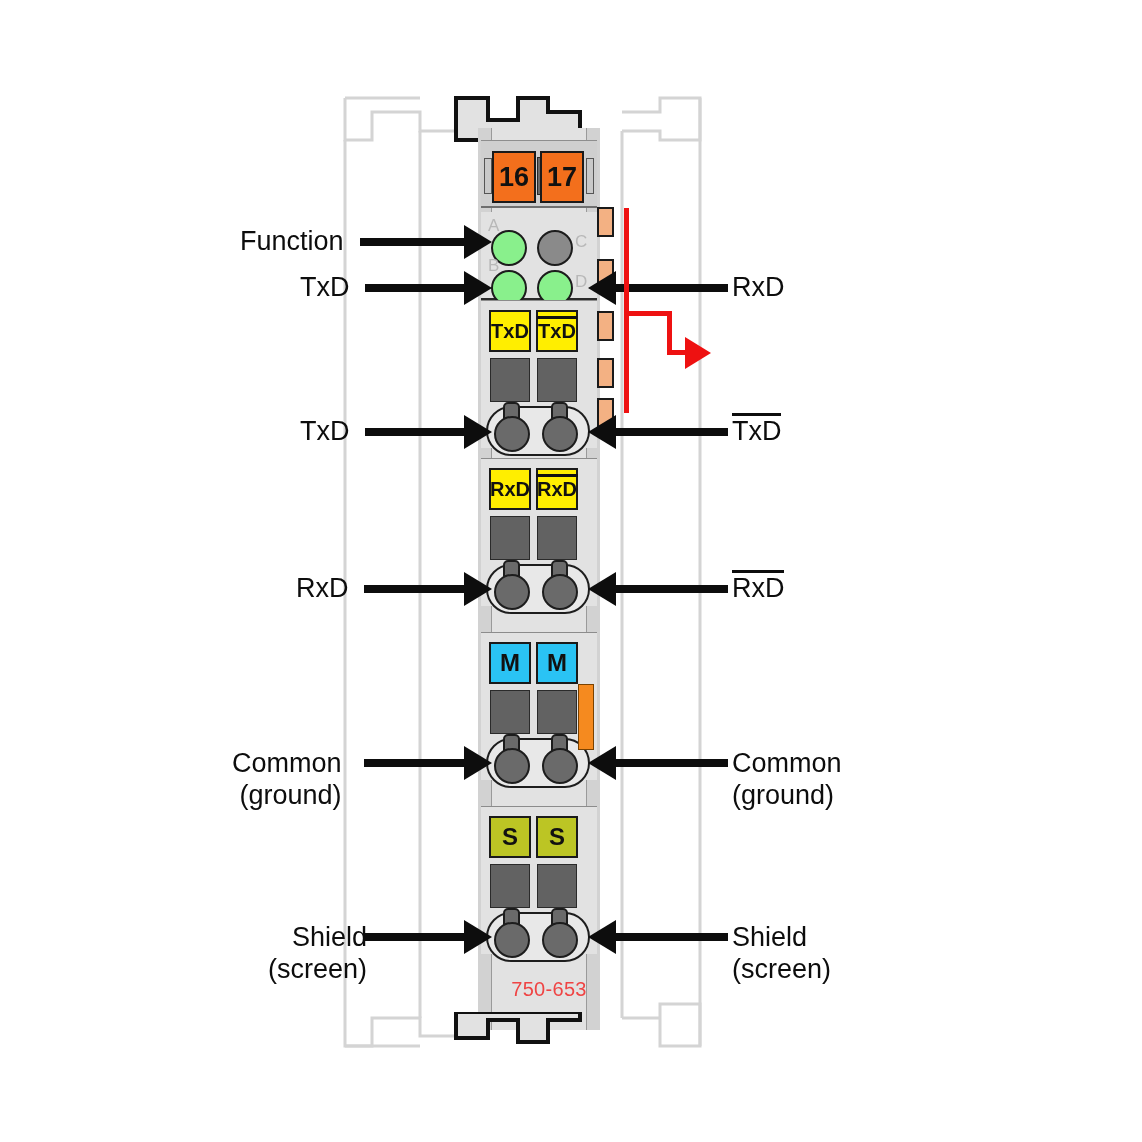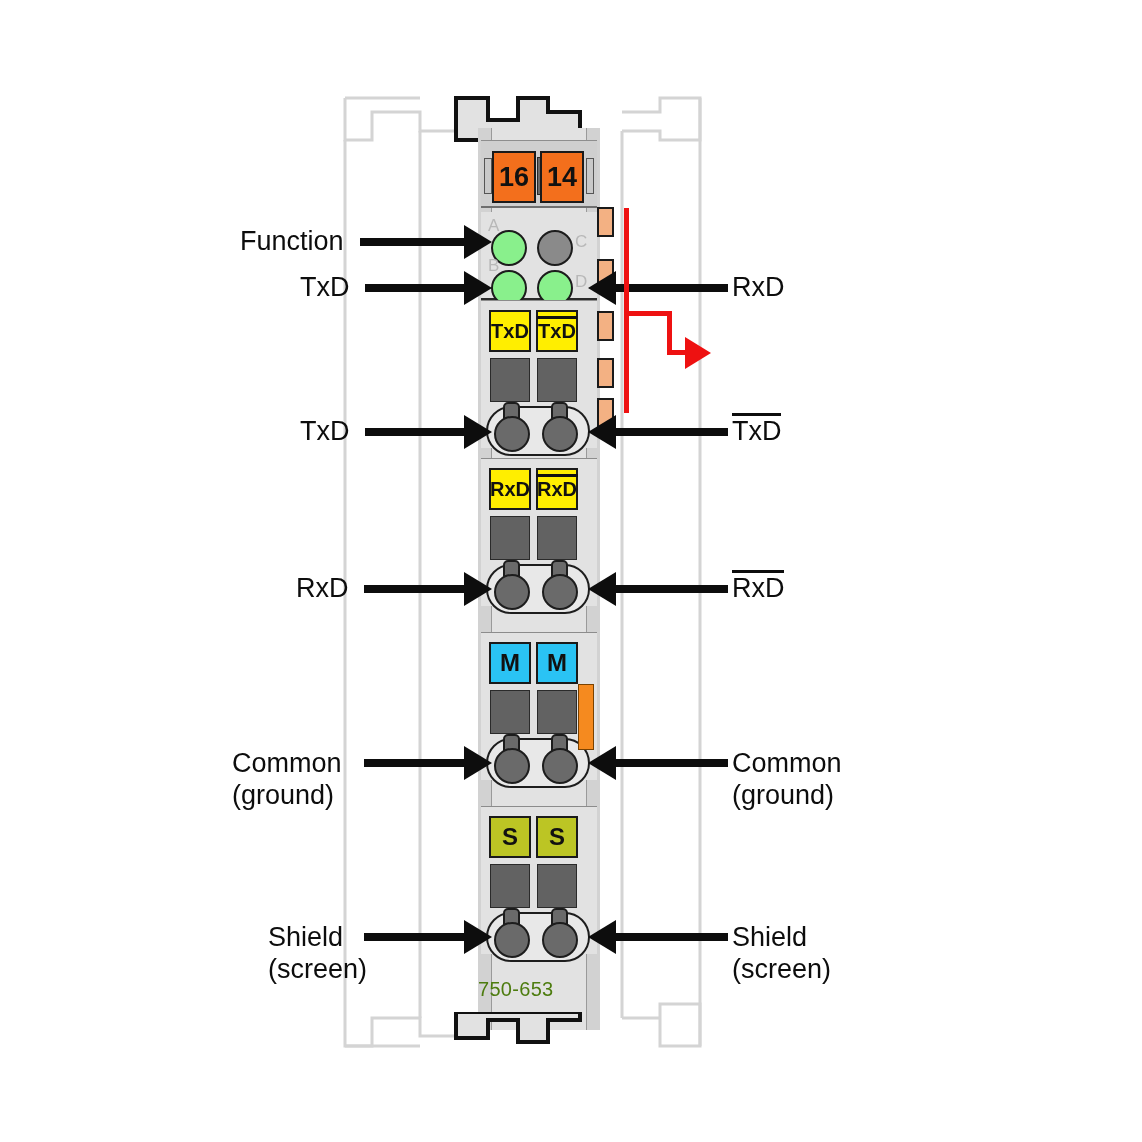--- a/index.html
+++ b/index.html
@@ -68,28 +68,28 @@
   .keyhole .hole{position:absolute;left:5px;top:14px;width:36px;height:36px;
       border-radius:50%;background:#6a6a6a;border:2px solid #1d1d1d;box-sizing:border-box;}
 
   
   .dtab{position:absolute;left:597px;width:17px;height:30px;background:#f3b183;
       border:2px solid #1a1a1a;box-sizing:border-box;}
   .orange-strip{position:absolute;left:578px;width:16px;height:66px;background:#f58a1f;
       border:1px solid #7a4200;box-sizing:border-box;}
 
   
-  .model{position:absolute;left:478px;width:142px;top:978px;
-      font-size:20px;color:#4d7c0f;font-weight:normal;letter-spacing:.3px;}
+  .model{position:absolute;left:478px;width:142px;text-align:center;top:978px;
+      font-size:20px;color:#ef4444;font-weight:normal;letter-spacing:.3px;}
 
   
   .lbl{position:absolute;font-size:27px;color:#0d0d0d;font-weight:normal;
       white-space:nowrap;line-height:1.18;}
   .lbl.r{text-align:left;}
-  .lbl.l{}
+  .lbl.l{text-align:right;}
   .ovl{position:relative;display:inline-block;}
   .ovl::before{content:"";position:absolute;left:0;right:1px;top:-3px;height:3px;background:#0d0d0d;}
 
   
   .arrow{position:absolute;height:8px;background:#0d0d0d;}
   .ahead{position:absolute;width:0;height:0;border-top:17px solid transparent;
       border-bottom:17px solid transparent;}
   .ahead.right{border-left:28px solid #0d0d0d;}
   .ahead.left{border-right:28px solid #0d0d0d;}
 
@@ -134,21 +134,21 @@
   <div class="body-right-rail"></div>
 
   <div class="top-strip"></div>
 
   <div class="fuse-ear" style="left:484px;"></div>
   <div class="fuse" style="left:492px;top:151px;">
     <span>16</span>
   </div>
   <div class="fuse-slot" style="left:537px;"></div>
   <div class="fuse" style="left:540px;top:151px;">
-    <span>14</span>
+    <span>17</span>
   </div>
   <div class="fuse-ear" style="left:586px;"></div>
 
   <div class="led-panel">
     <div class="led-lbl" style="left:7px;top:4px;">A</div>
     <div class="led led-green" style="left:10px;top:18px;"></div>
 
     <div class="led-lbl" style="left:94px;top:20px;">C</div>
     <div class="led led-grey" style="left:56px;top:18px;"></div>
 

